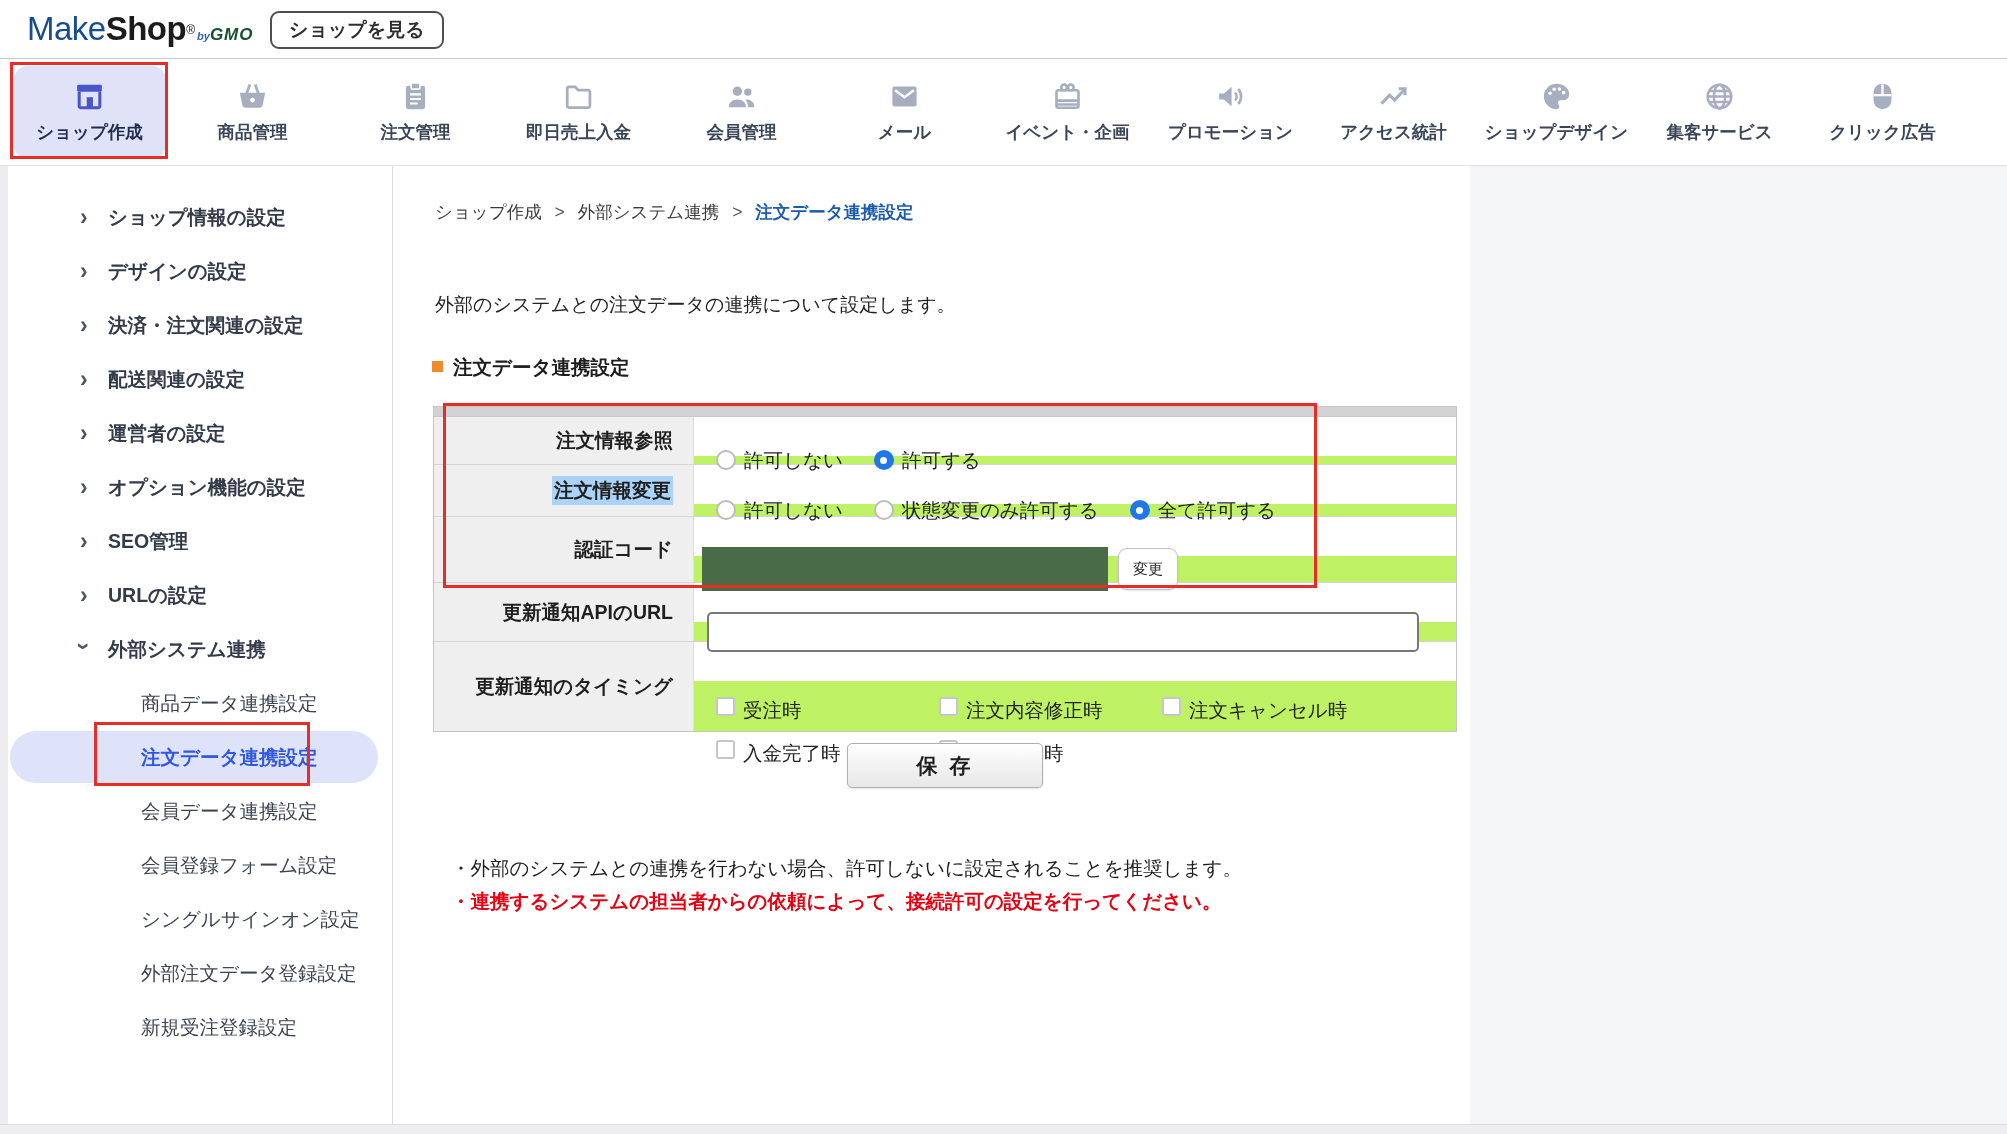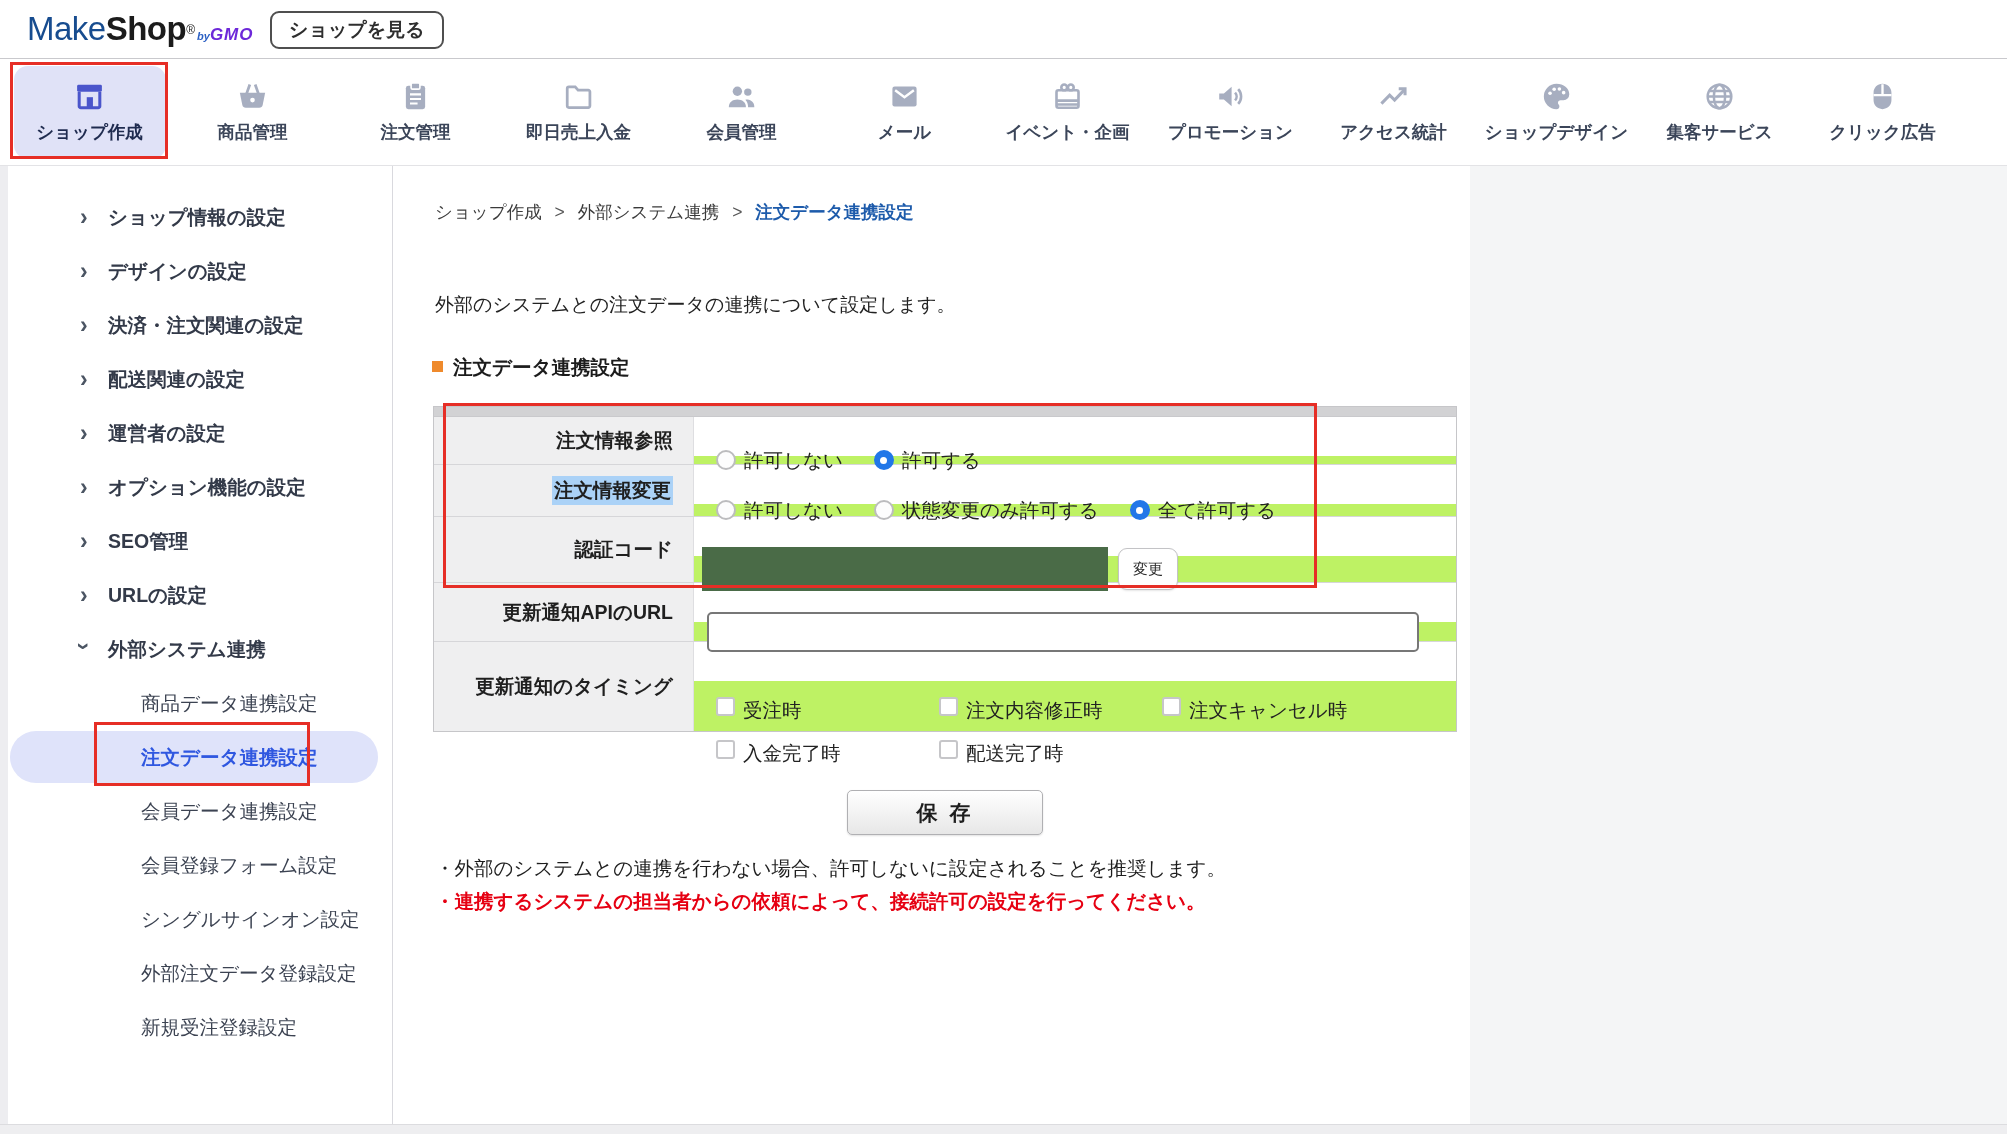--- a/index.html
+++ b/index.html
@@ -7,21 +7,21 @@
   body { font-family:"Liberation Sans","DejaVu Sans",sans-serif; }
   #app { position:relative; width:2007px; height:1134px; background:#f4f5f6; overflow:hidden; }
 
   
   .header { position:absolute; left:0; top:0; width:2007px; height:59px; background:#fff; border-bottom:1px solid #c9c9cd; }
   .logo { position:absolute; left:27px; top:50%; transform:translateY(-50%); white-space:nowrap; cursor:pointer; }
   .logo .make { font-size:33px; font-weight:400; color:#174c8f; letter-spacing:-0.5px; }
   .logo .shop { font-size:33px; font-weight:600; color:#1b1b1b; letter-spacing:-0.5px; }
   .logo .reg  { font-size:12px; color:#1b1b1b; vertical-align:super; }
   .logo .by   { font-size:11px; font-weight:700; font-style:italic; color:#2a5fc4; margin-left:2px; }
-  .logo .gmo  { font-size:17px; font-weight:800; font-style:italic; color:#6d28d9; letter-spacing:1px; }
+  .logo .gmo  { font-size:17px; font-weight:800; font-style:italic; color:#14532d; letter-spacing:1px; }
   .view-shop-btn { position:absolute; left:270px; top:11px; height:38px; padding:0 17px; background:#fff;
     border:2px solid #4f4f4f; border-radius:9px; font-size:19px; font-weight:700; color:#2e2e2e;
     display:flex; align-items:center; cursor:pointer; }
 
   
   .nav { position:absolute; left:0; top:59px; width:2007px; height:107px; background:#fff;
     border-bottom:1px solid #e3e3e6; display:flex; padding-left:8px; }
   .nav-item { width:163px; height:100%; display:flex; align-items:center; justify-content:center; cursor:pointer; }
   .tab-inner { width:152px; height:93px; border-radius:14px; display:flex; flex-direction:column;
     align-items:center; justify-content:center; gap:7px; }
@@ -76,25 +76,25 @@
     border:1px solid #c3c3c6; border-radius:9px; box-shadow:0 1px 2px rgba(0,0,0,0.10); cursor:pointer;
     font-family:inherit; }
   .r4 .tvalue { padding-left:13px; }
   .url-input { width:712px; height:40px; border:2px solid #777; border-radius:5px; font-size:18px; padding:0 10px;
     font-family:inherit; color:#222; background:#fff; }
   .r5 .tvalue { padding-top:16px; padding-bottom:16px; align-items:flex-start; }
   .chk-grid { display:grid; grid-template-columns:223px 223px auto; row-gap:16px; }
   .chk-opt { display:flex; font-size:19.5px; color:#222; cursor:pointer; }
   .checkbox { width:19px; height:19px; border:2px solid #c6c6c9; border-radius:3px; background:#fff; margin-right:8px; flex:none; }
 
-  .save-btn { position:absolute; left:454px; top:624px; width:196px; height:45px;
+  .save-btn { position:absolute; left:454px; top:577px; width:196px; height:45px;
     background:linear-gradient(#ffffff,#e7e7e7); border:1px solid #b0b0b3; border-radius:5px;
     font-size:21px; font-weight:700; color:#1e1e1e; letter-spacing:3px; cursor:pointer; font-family:inherit;
     box-shadow:0 1px 2px rgba(0,0,0,0.12); }
-  .notes { position:absolute; left:42px; top:686px; font-size:19.5px; line-height:33px; }
+  .notes { position:absolute; left:58px; top:686px; font-size:19.5px; line-height:33px; }
   .note-normal { color:#1e1e1e; }
   .note-red { color:#e60012; font-weight:700; }
 
   .bottom-strip { position:absolute; left:0; top:1124px; width:2007px; height:10px; background:#eeeef0; border-top:1px solid #dcdcdf; }
 
   
   .anno { position:absolute; border:3px solid #e62e26; pointer-events:none; z-index:50; }
   .anno-nav { left:10px; top:62px; width:158px; height:97px; }
   .anno-side { left:94px; top:722px; width:216px; height:64px; }
   .anno-table { left:443px; top:403px; width:874px; height:185px; }

